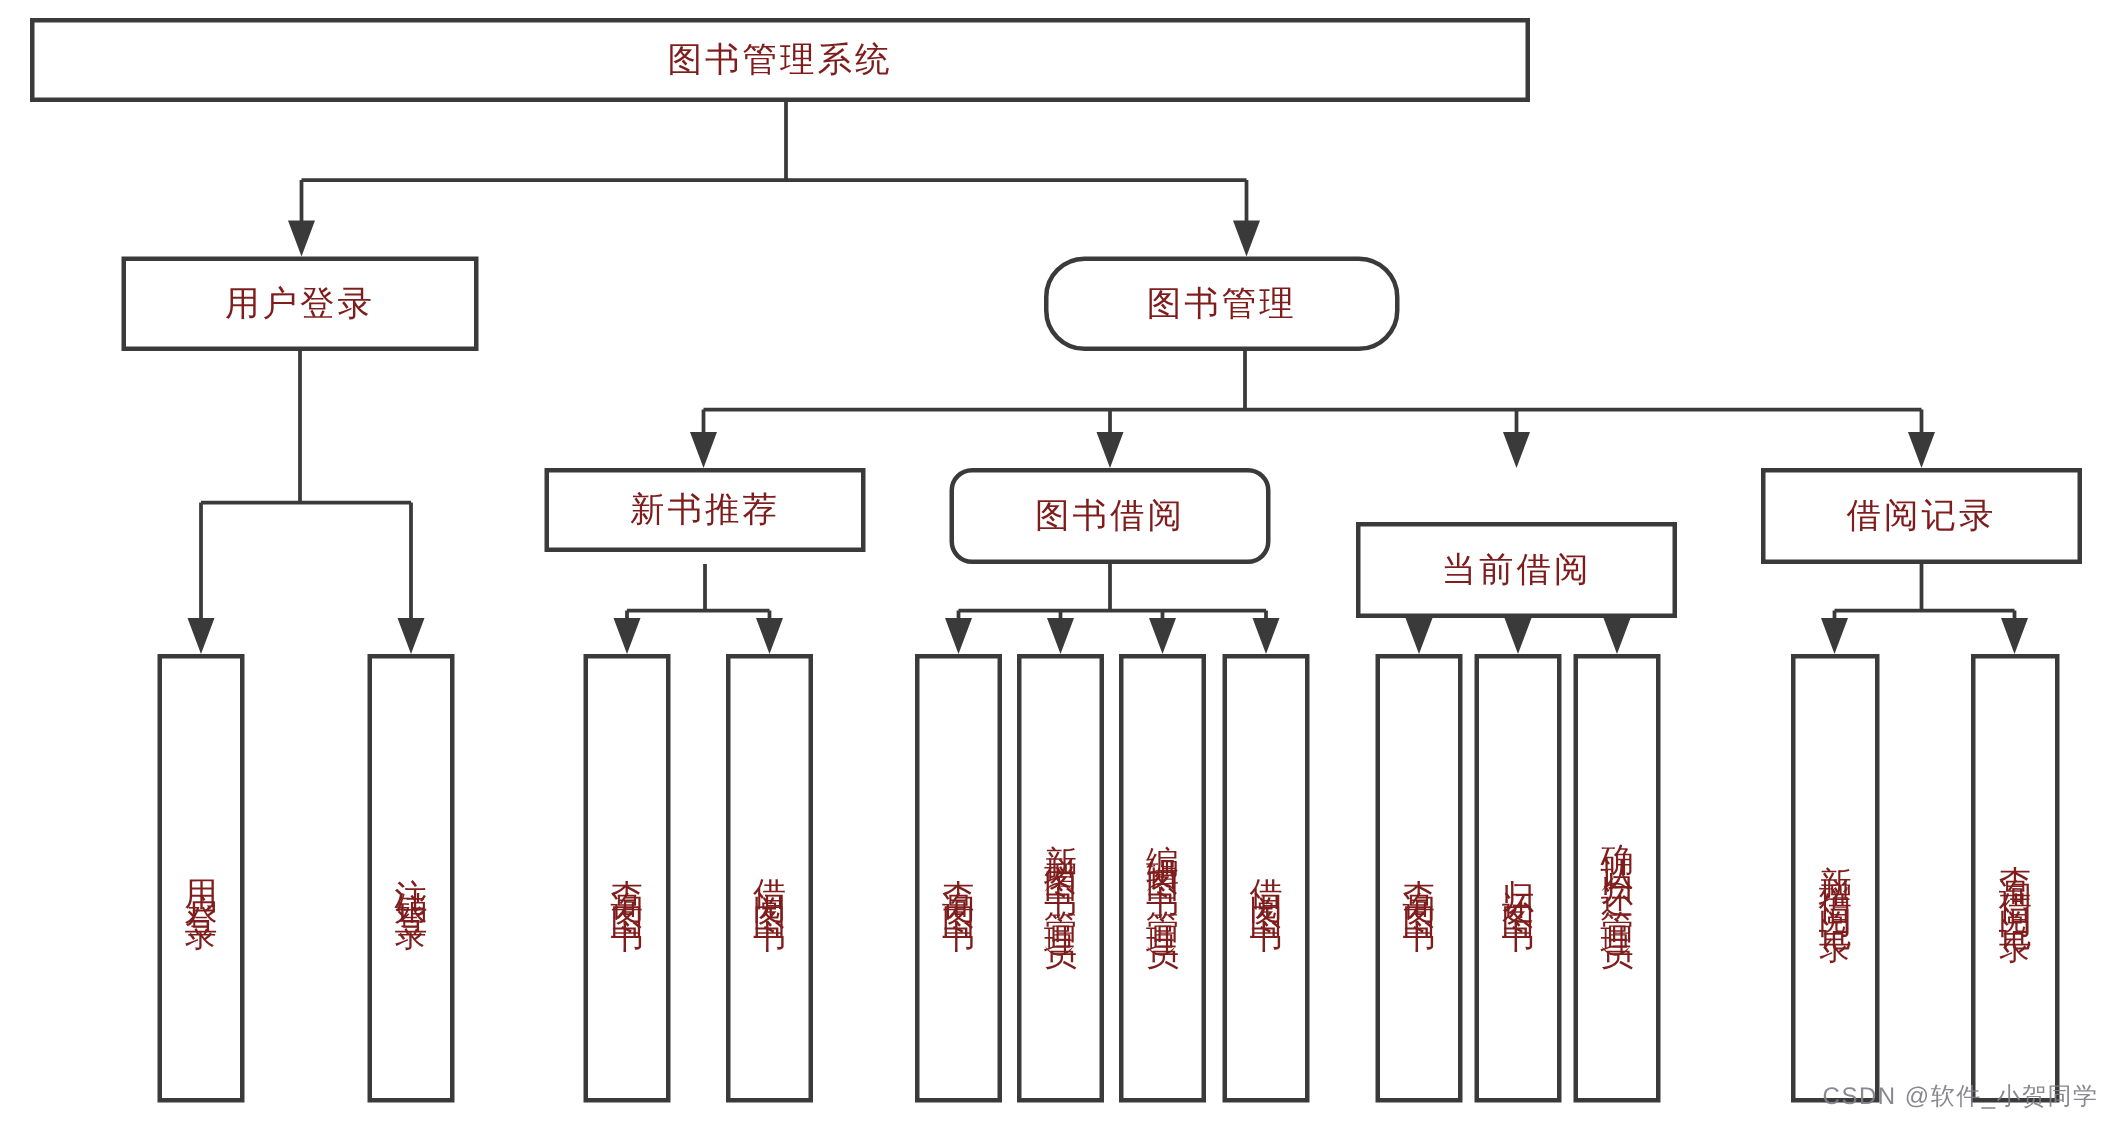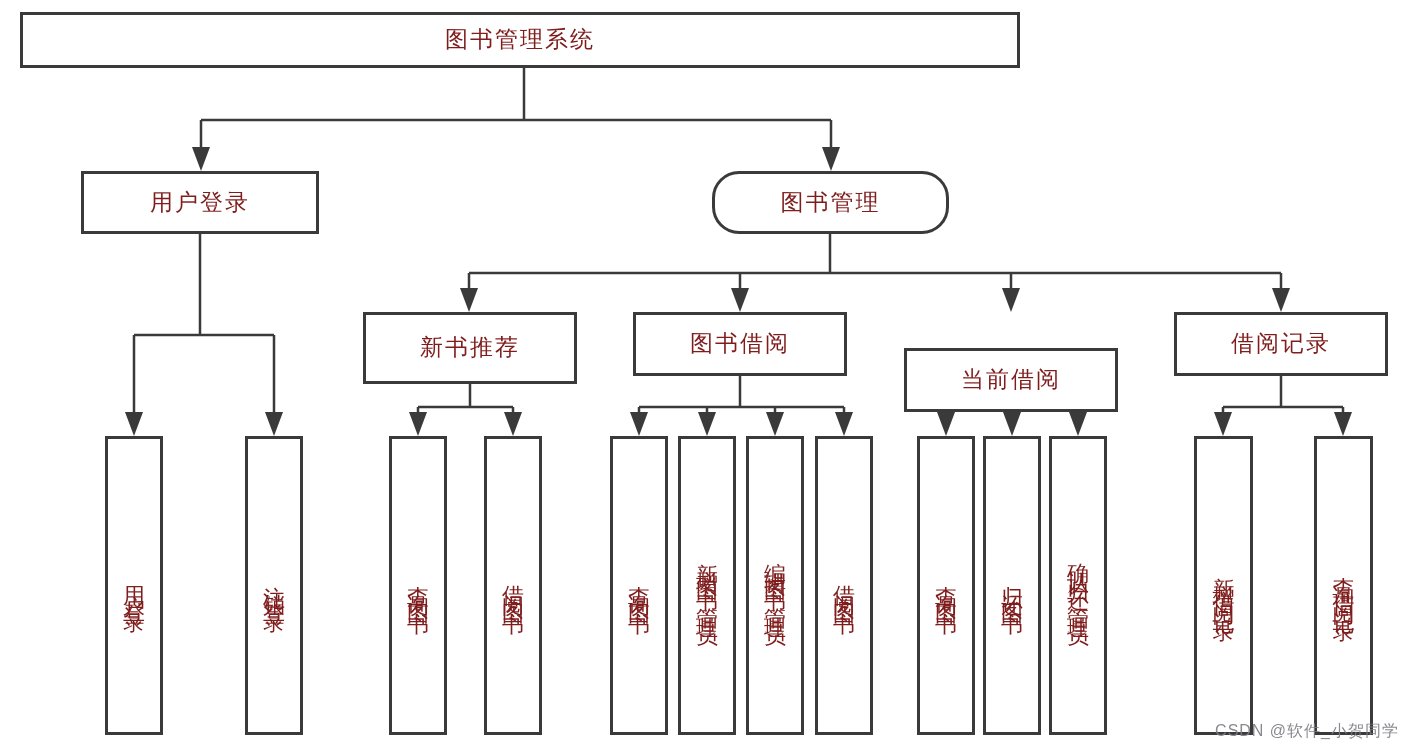--- a/index.html
+++ b/index.html
@@ -66,24 +66,24 @@
       <polygon points="1003,412 1021,412 1012,436"></polygon>
       <polygon points="1069,412 1087,412 1078,436"></polygon>
       <polygon points="1214,412 1232,412 1223,436"></polygon>
       <polygon points="1334,412 1352,412 1343,436"></polygon>
     </g>
   </svg>
 
   <div class="box" style="left:20px; top:12px; width:1000px; height:56px;">图书管理系统</div>
 
   <div class="box" style="left:81px; top:171px; width:238px; height:63px;">用户登录</div>
-  <div class="box" style="left:712px; top:171px; width:237px; height:63px;border-radius:27px;">图书管理</div>
+  <div class="box" style="left:696px; top:171px; width:237px; height:63px;border-radius:27px;">图书管理</div>
 
-  <div class="box" style="left:363px; top:312px; width:214px; height:72px;">新书推荐</div>
-  <div class="box" style="left:633px; top:312px; width:214px; height:64px;">图书借阅</div>
+  <div class="box" style="left:363px; top:312px; width:214px; height:56px;">新书推荐</div>
+  <div class="box" style="left:633px; top:312px; width:214px; height:64px;border-radius:15px;">图书借阅</div>
   <div class="box" style="left:904px; top:312px; width:214px; height:64px;margin-top:36px;">当前借阅</div>
   <div class="box" style="left:1174px; top:312px; width:214px; height:64px;">借阅记录</div>
 
   <div class="box v" style="left:105px; top:436px; width:58px; height:299px;">用户登录</div>
   <div class="box v" style="left:245px; top:436px; width:58px; height:299px;">注销登录</div>
 
   <div class="box v" style="left:389px; top:436px; width:58px; height:299px;">查询图书</div>
   <div class="box v" style="left:484px; top:436px; width:58px; height:299px;">借阅图书</div>
 
   <div class="box v" style="left:610px; top:436px; width:58px; height:299px;">查询图书</div>

